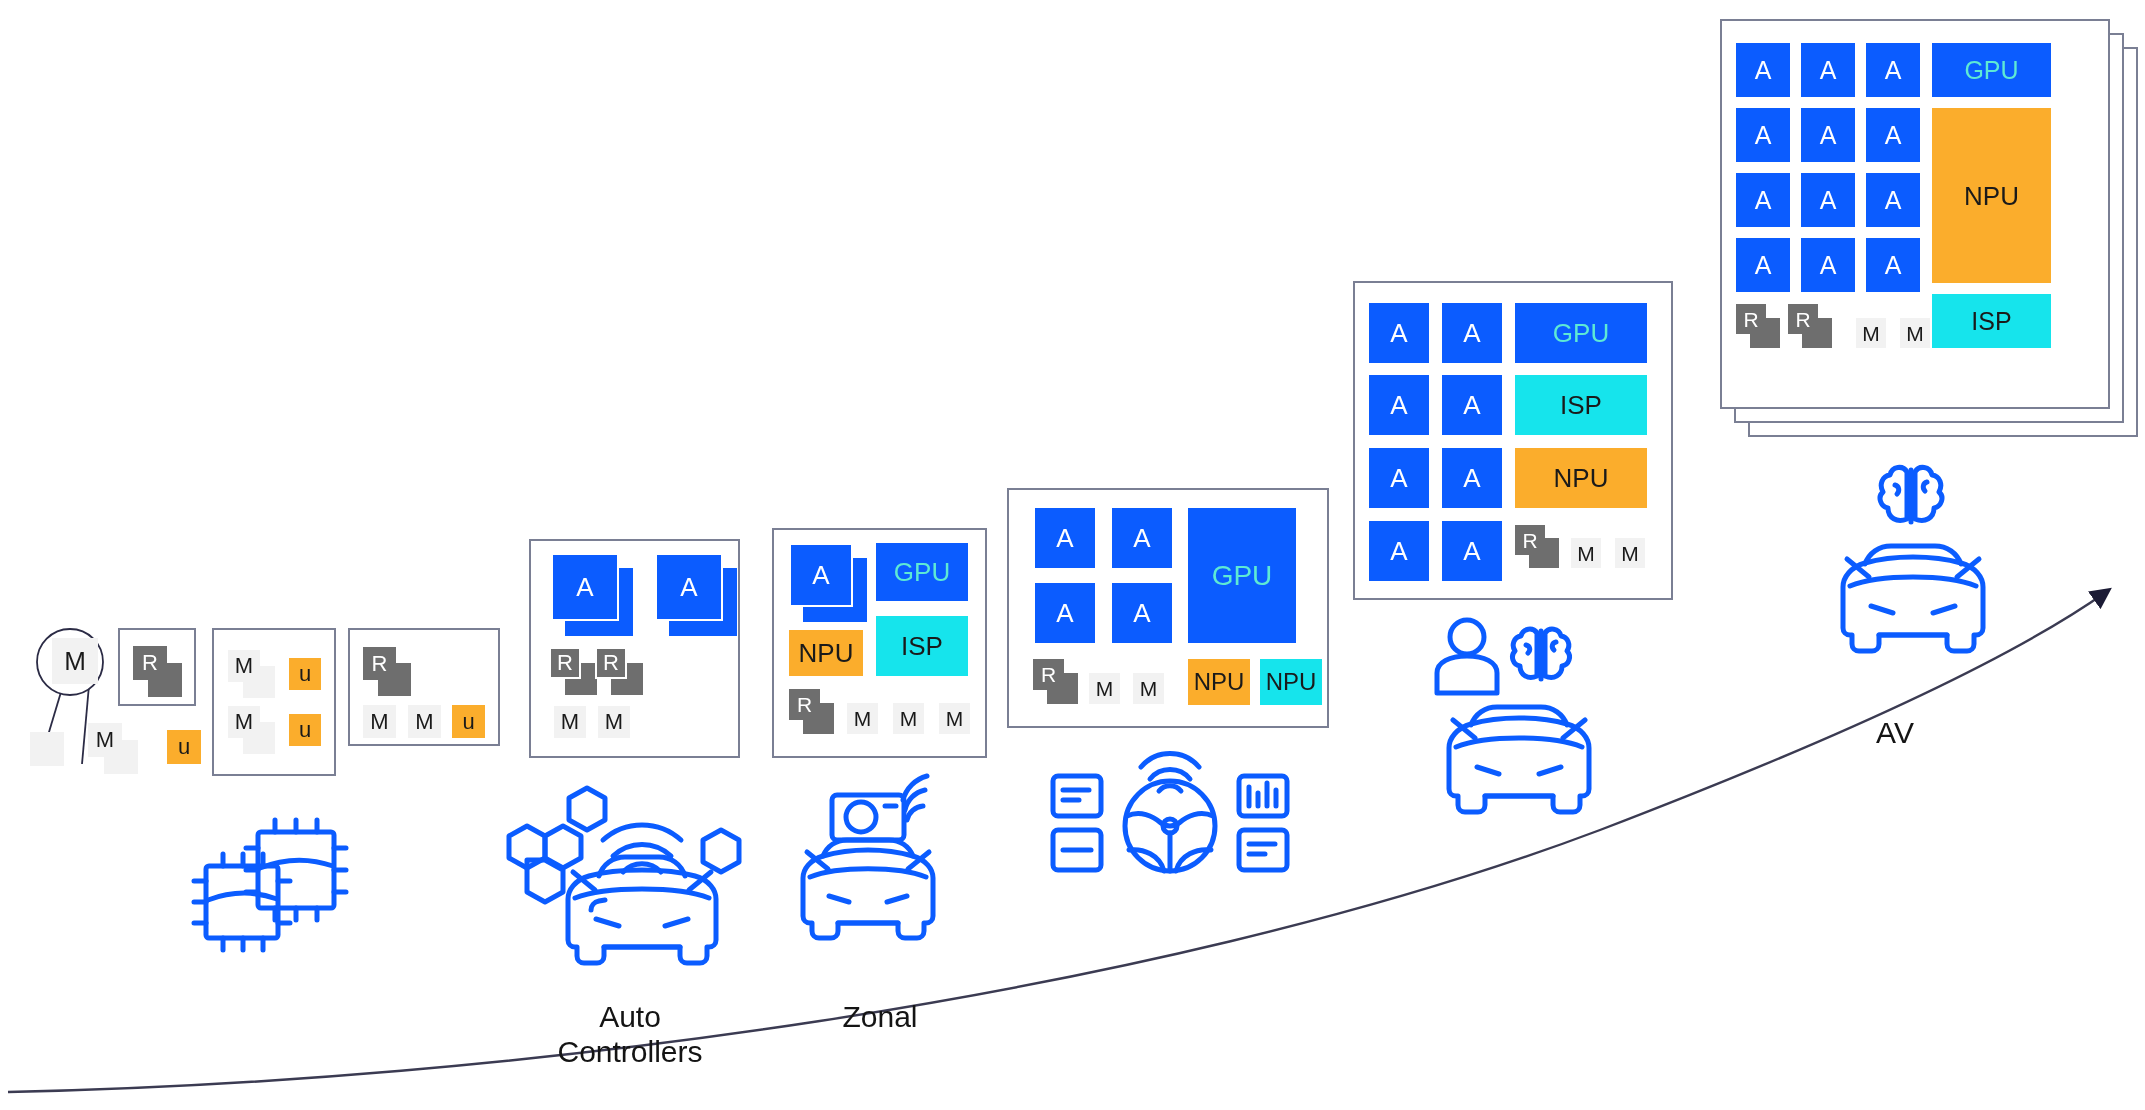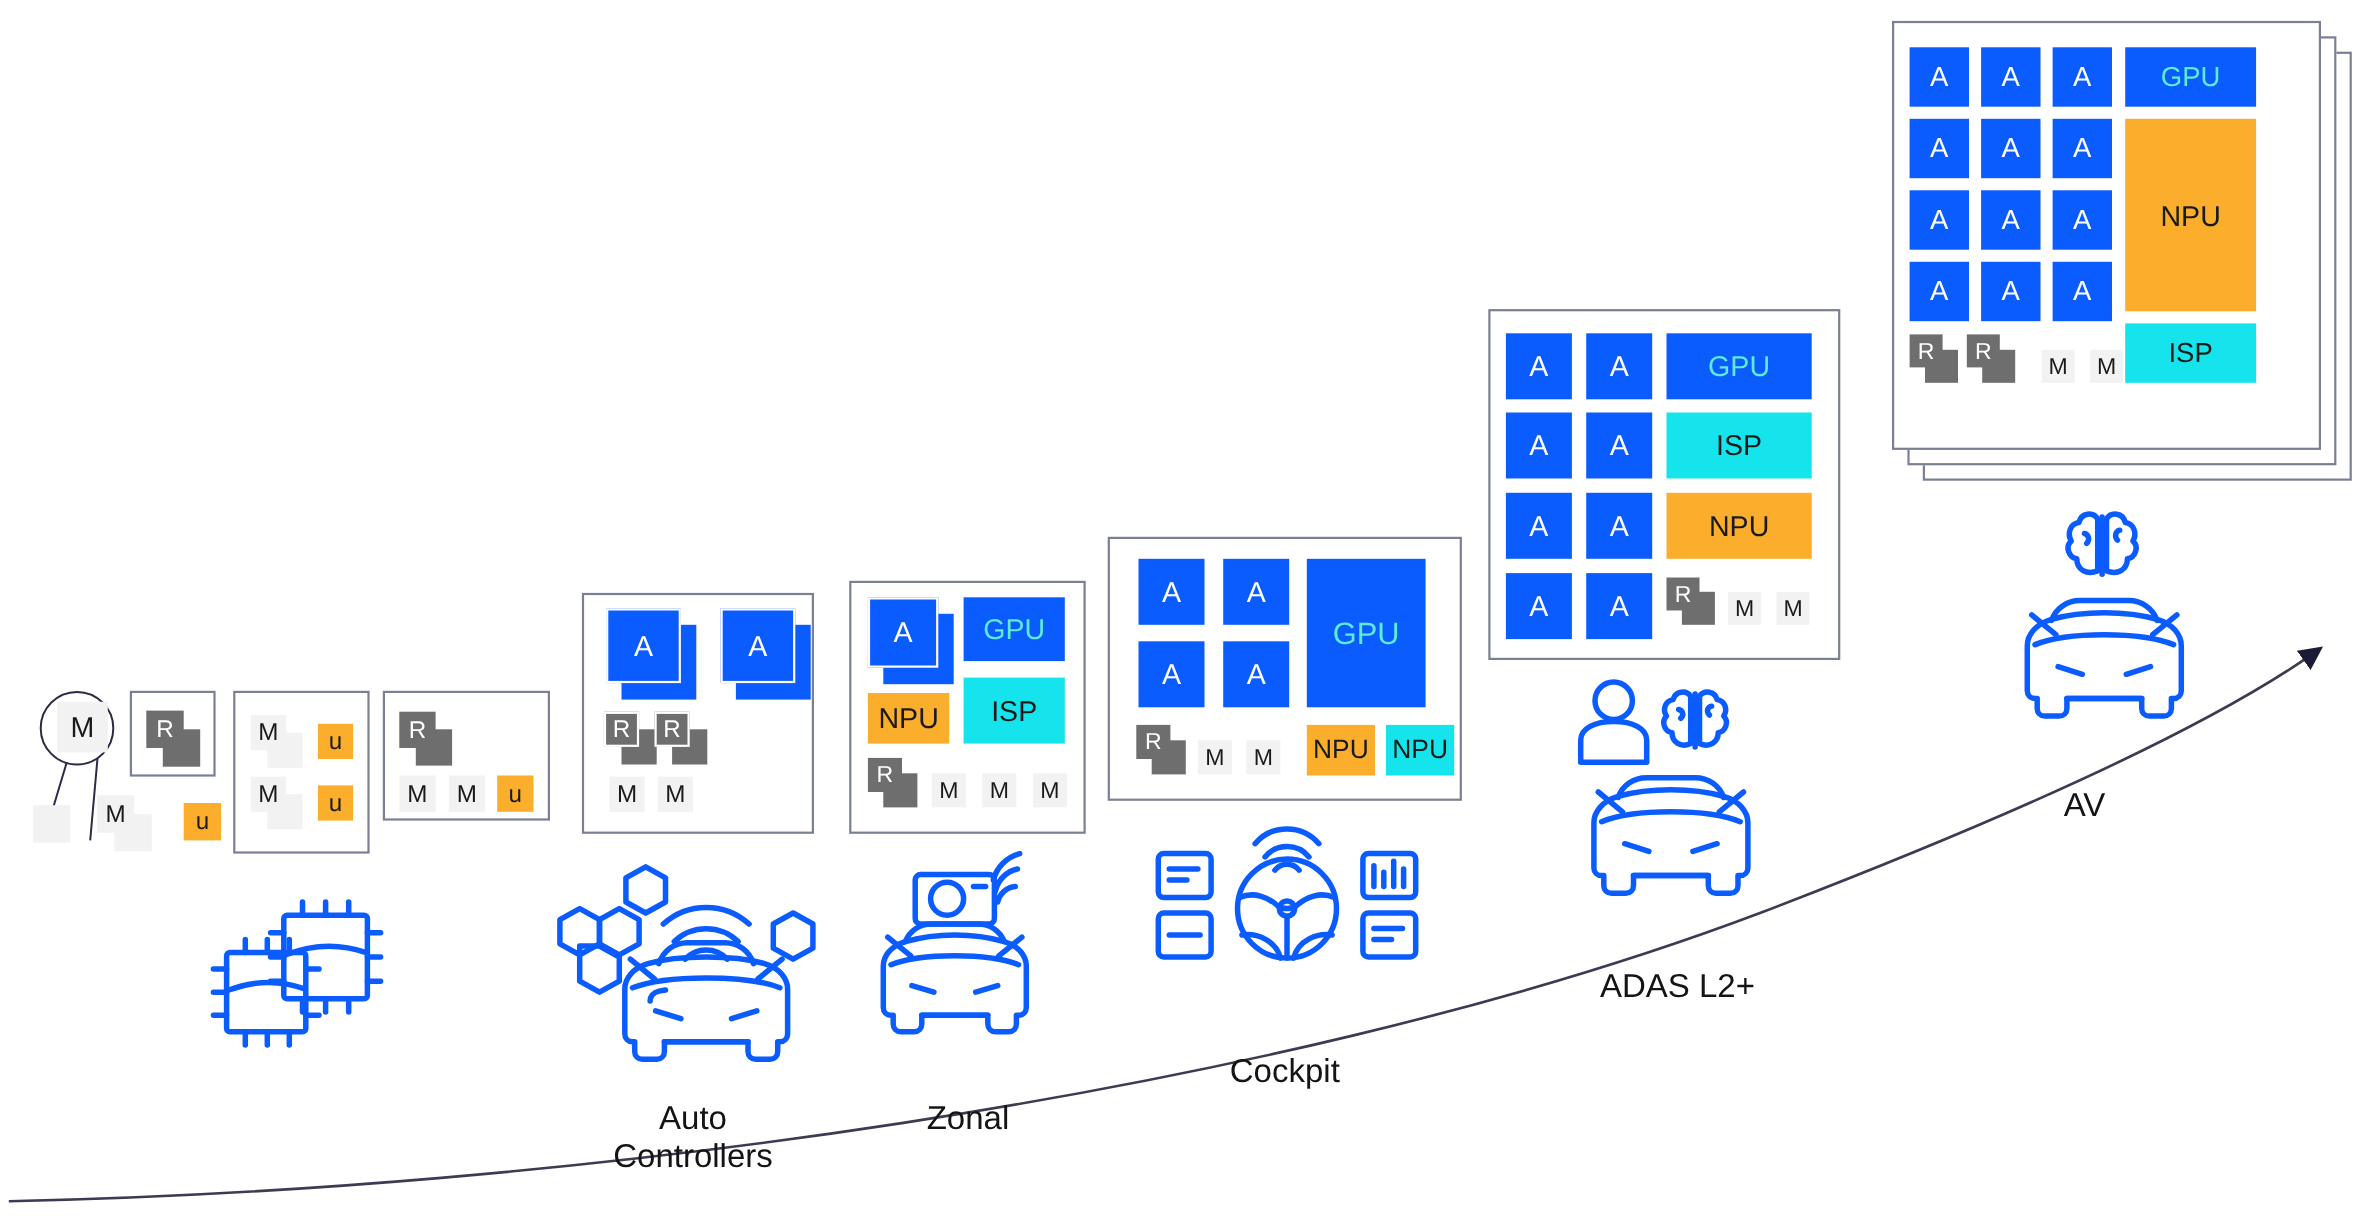--- a/index.html
+++ b/index.html
@@ -223,21 +223,20 @@
       <rect x="8" y="90" width="48" height="40" rx="5"></rect>
       <path d="M18,110 h28"></path>
 
       <rect x="194" y="36" width="48" height="40" rx="5"></rect>
       <path d="M204,47 v19 M213,53 v13 M222,43 v23 M231,50 v16"></path>
       <rect x="194" y="90" width="48" height="40" rx="5"></rect>
       <path d="M204,104 h26 M204,114 h16"></path>
     </g>
   </svg>
 
-  <div class="caption" style="left:1028px;top:958px;width:280px;">Cockpit</div>
 
   <div class="card" style="left:1353px;top:281px;width:320px;height:319px;"></div>
 
   <div class="blk A" style="left:1369px;top:303px;width:60px;height:60px;font-size:26px;">A</div>
   <div class="blk A" style="left:1442px;top:303px;width:60px;height:60px;font-size:26px;">A</div>
   <div class="blk GPU" style="left:1515px;top:303px;width:132px;height:60px;font-size:26px;">GPU</div>
 
   <div class="blk A" style="left:1369px;top:375px;width:60px;height:60px;font-size:26px;">A</div>
   <div class="blk A" style="left:1442px;top:375px;width:60px;height:60px;font-size:26px;">A</div>
   <div class="blk ISP" style="left:1515px;top:375px;width:132px;height:60px;font-size:26px;">ISP</div>
@@ -274,21 +273,20 @@
                C155,194 152,197 148,197 L135,197 C131,197 128,194 128,190 L128,181
                L60,181 L60,190 C60,194 57,197 53,197 L40,197 C36,197 33,194 33,190
                L33,181 L31,181 C27,181 24,178 24,174 Z"></path>
       <path d="M31,132 C60,120 128,120 157,132"></path>
       <path d="M28,105 L50,123 M160,105 L138,123"></path>
       <path d="M52,152 L74,159 M136,152 L114,159"></path>
       <path d="M60,181 L128,181"></path>
     </g>
   </svg>
 
-  <div class="caption" style="left:1385px;top:880px;width:280px;">ADAS L2+</div>
 
   <div class="card shadowcard" style="left:1748px;top:47px;width:390px;height:390px;z-index:1;"></div>
   <div class="card shadowcard" style="left:1734px;top:33px;width:390px;height:390px;z-index:2;"></div>
   <div class="card shadowcard" style="left:1720px;top:19px;width:390px;height:390px;z-index:3;"></div>
 
   <div style="position:absolute;z-index:4;left:0;top:0;">
 
     <div class="blk A" style="left:1736px;top:43px;width:54px;height:54px;font-size:25px;">A</div>
     <div class="blk A" style="left:1801px;top:43px;width:54px;height:54px;font-size:25px;">A</div>
     <div class="blk A" style="left:1866px;top:43px;width:54px;height:54px;font-size:25px;">A</div>

